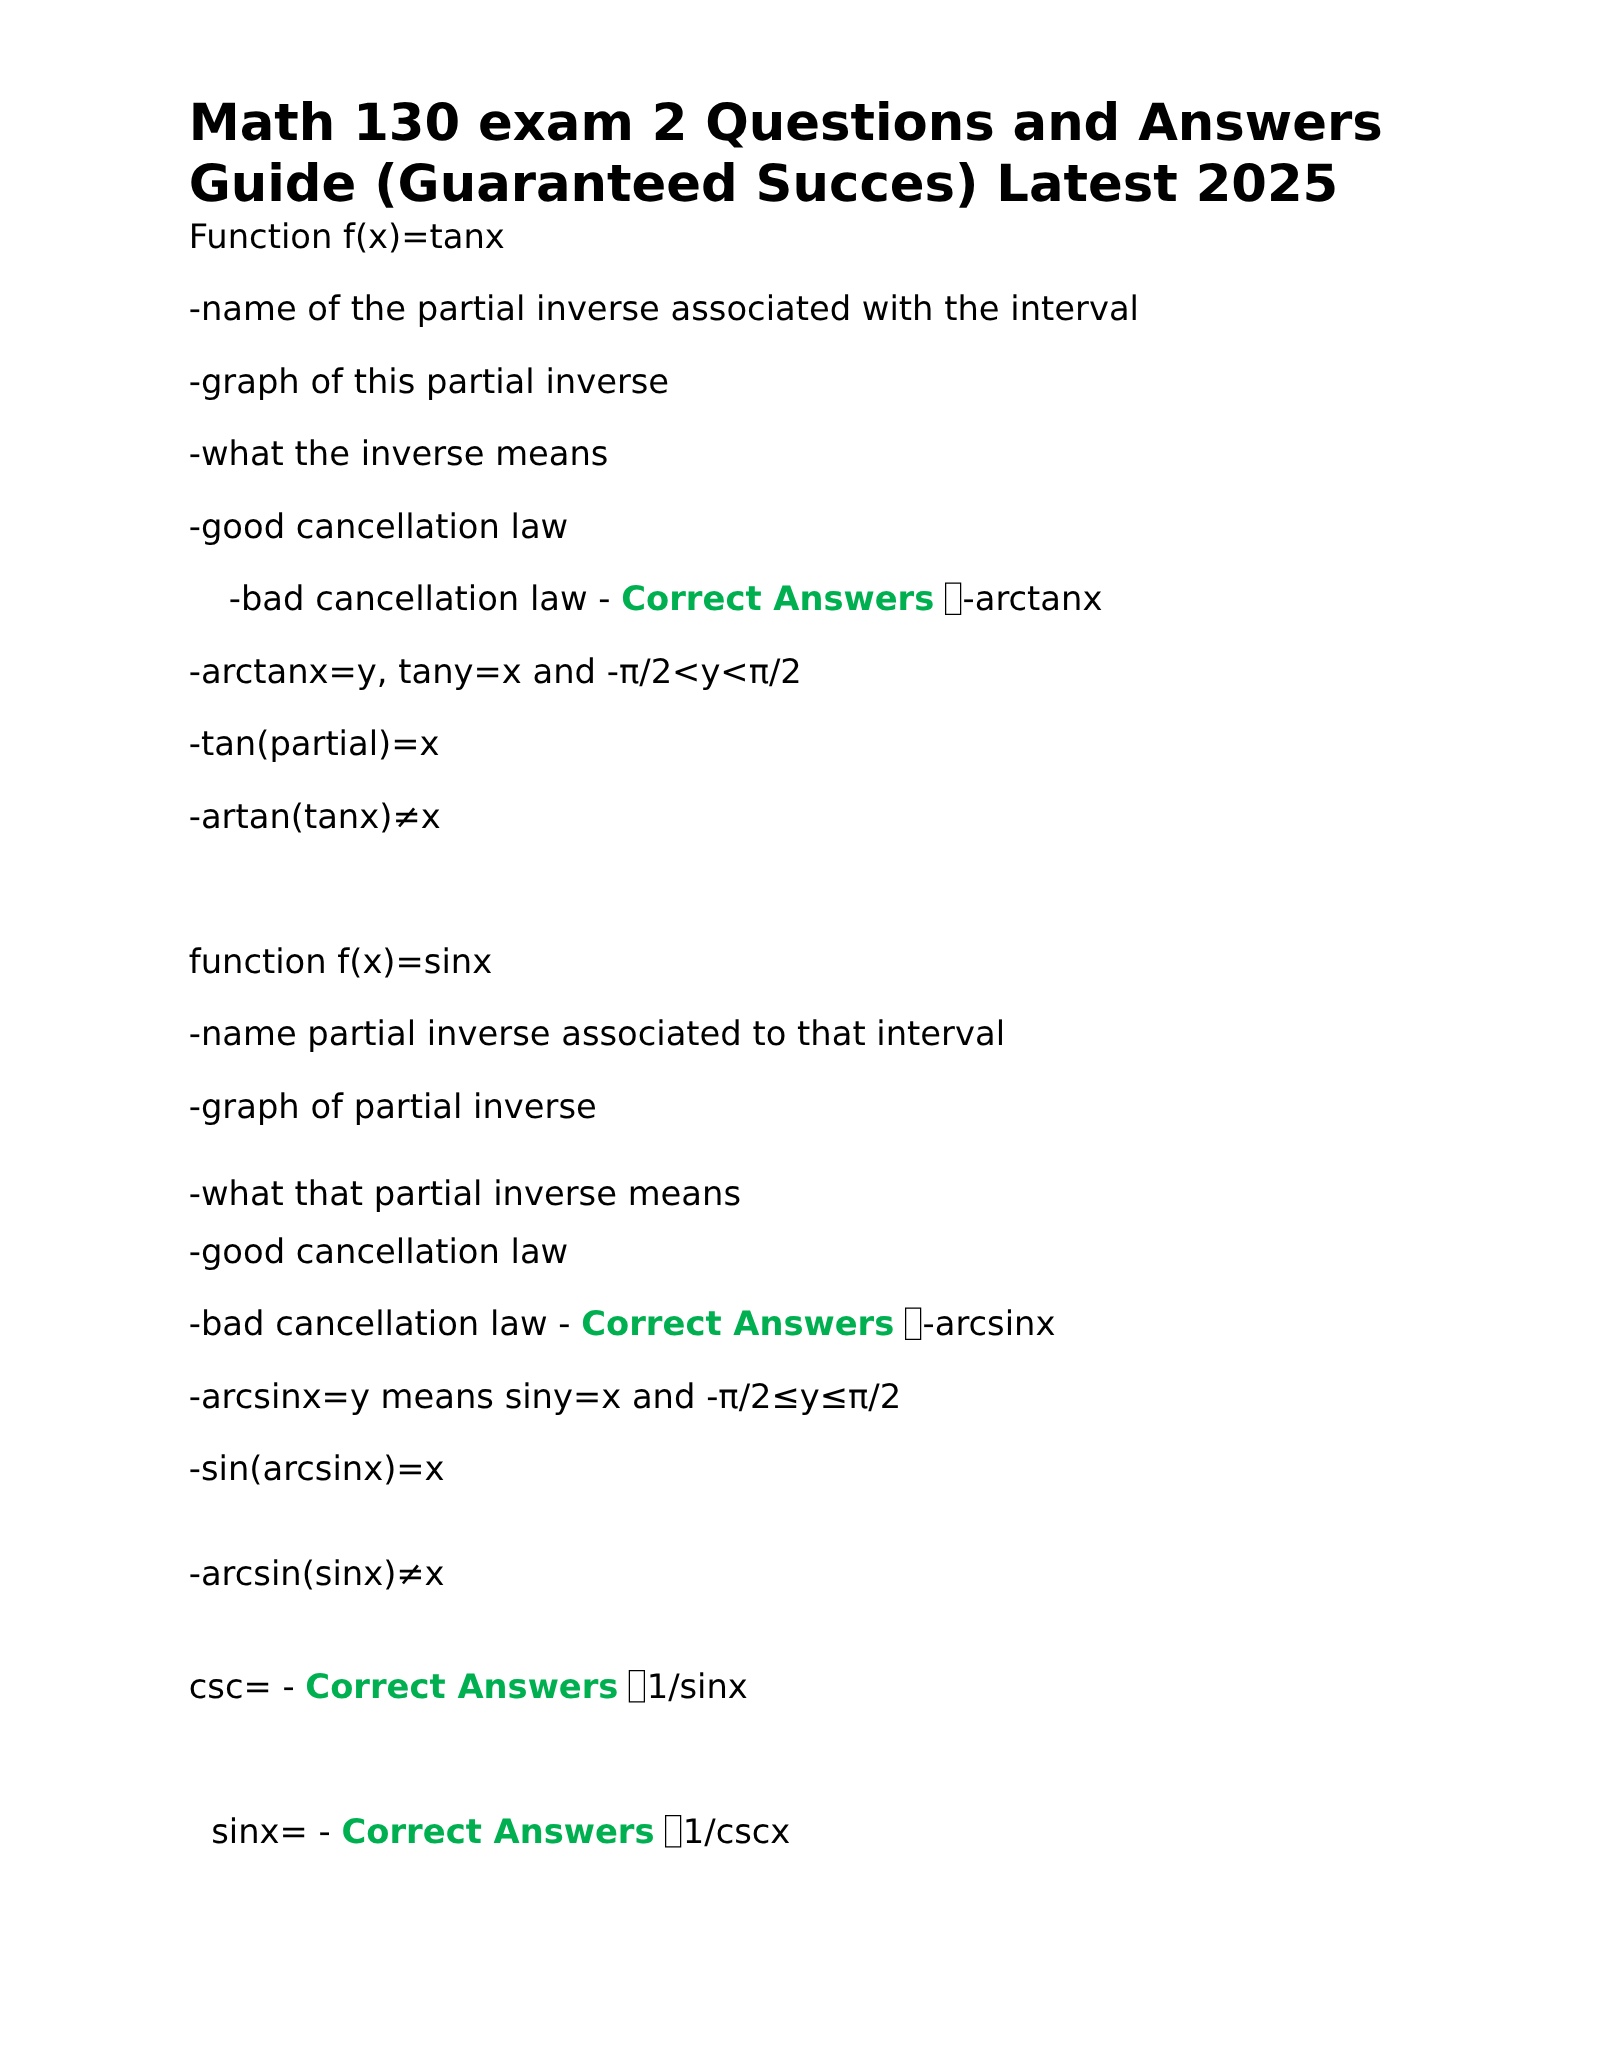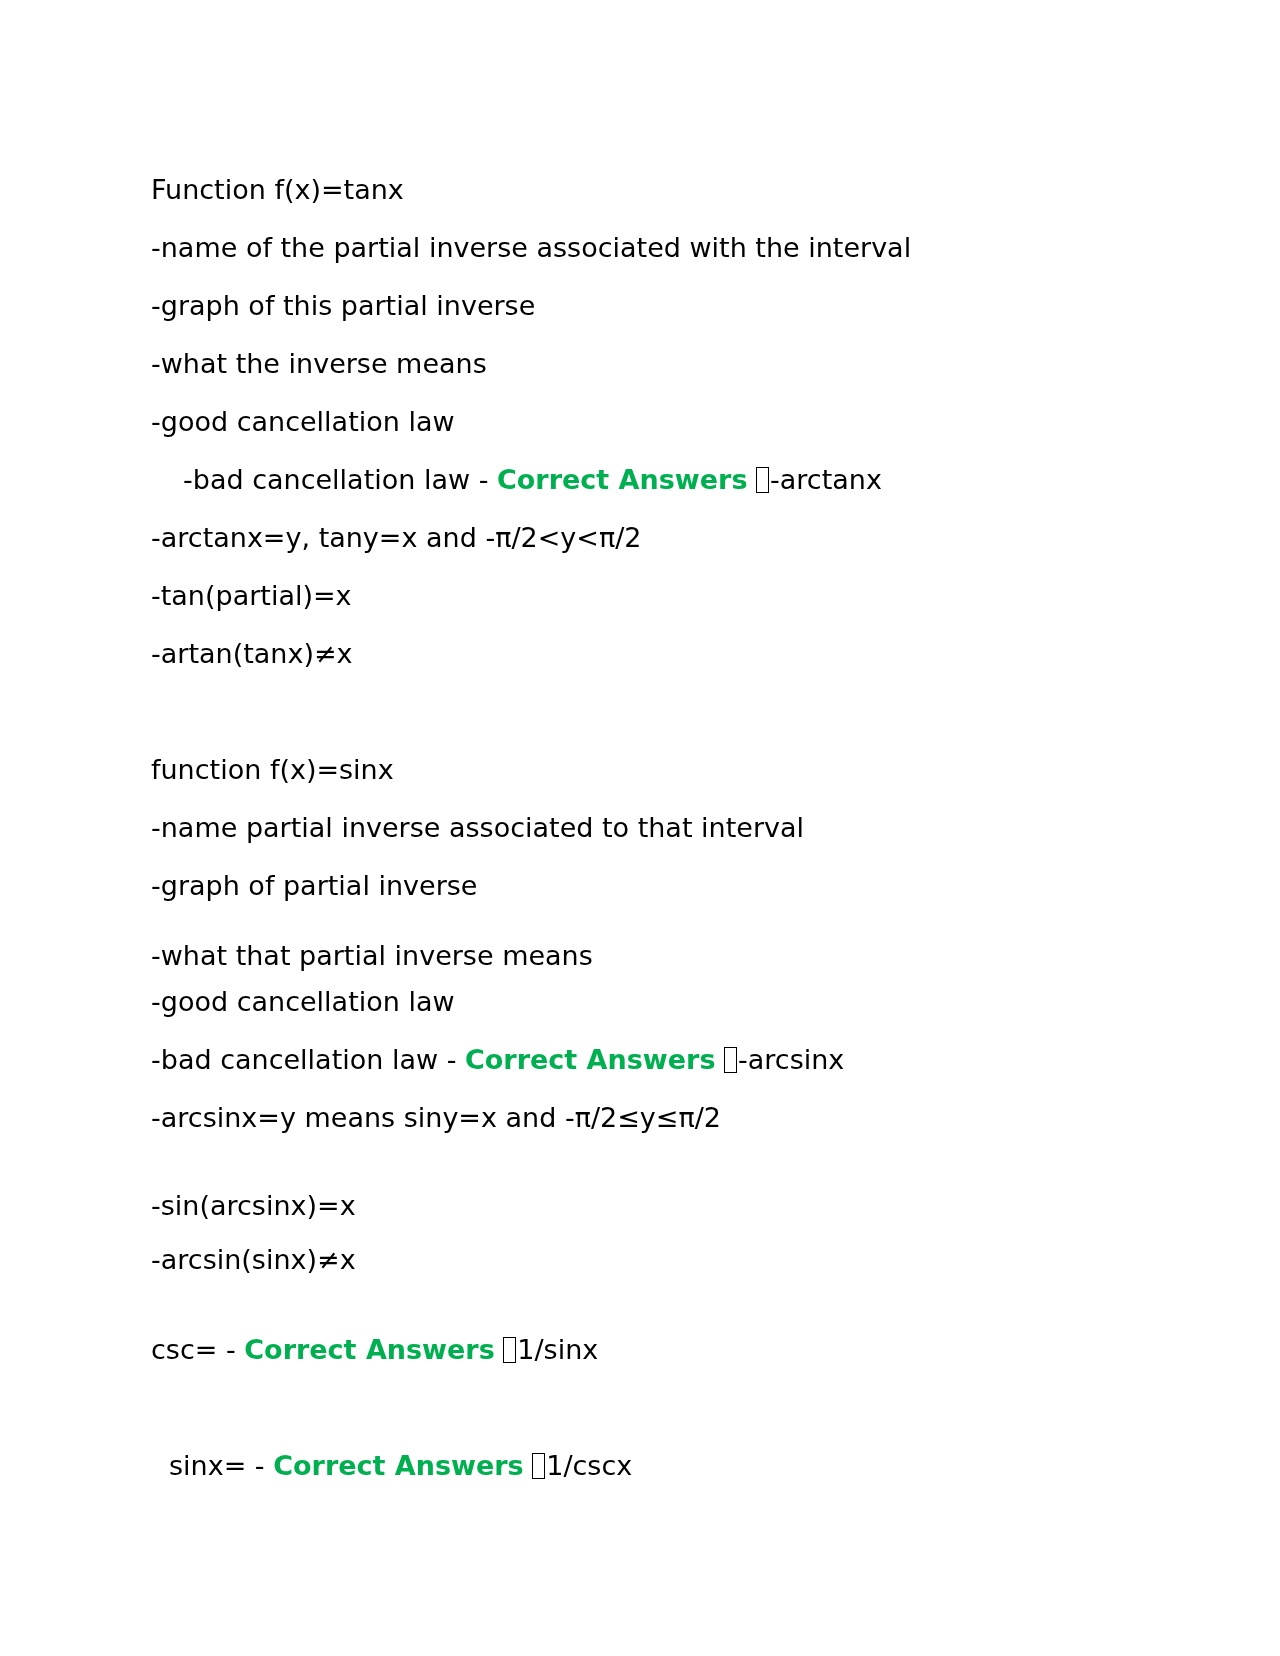--- a/index.html
+++ b/index.html
@@ -13,37 +13,38 @@
           white-space: nowrap; }
   .ans-label { color: #00b050; font-weight: bold; }
   .glyph { display: inline-block; width: 13px; height: 26px; border: 1.5px solid #000;
            box-sizing: border-box; vertical-align: -4px; margin-right: 1px; }
 </style>
 </head>
 <body>
 
 <div class="page">
   <h1 class="title">
-    <br>
+    <span>Math 130 exam 2 Questions and Answers</span><br>
+    <span>Guide (Guaranteed Succes) Latest 2025</span>
   </h1>
   <div id="content">
       <div class="line" style="top: 172px;">Function f(x)=tanx</div>
       <div class="line" style="top: 230px;">-name of the partial inverse associated with the interval</div>
       <div class="line" style="top: 288px;">-graph of this partial inverse</div>
       <div class="line" style="top: 346px;">-what the inverse means</div>
       <div class="line" style="top: 404px;">-good cancellation law</div>
       <div class="line" style="top: 462px; margin-left: 32px;"><span>-bad cancellation law - </span><span class="ans-label" style="color: rgb(0, 176, 80);">Correct Answers</span> <span class="glyph"></span><span>-arctanx</span></div>
       <div class="line" style="top: 520px;">-arctanx=y, tany=x and -π/2&lt;y&lt;π/2</div>
       <div class="line" style="top: 578px;">-tan(partial)=x</div>
       <div class="line" style="top: 636px;">-artan(tanx)≠x</div>
       <div class="line" style="top: 752px;">function f(x)=sinx</div>
       <div class="line" style="top: 810px;">-name partial inverse associated to that interval</div>
       <div class="line" style="top: 868px;">-graph of partial inverse</div>
       <div class="line" style="top: 926px; margin-top: 12px;">-what that partial inverse means</div>
       <div class="line" style="top: 984px;">-good cancellation law</div>
       <div class="line" style="top: 1042px;"><span>-bad cancellation law - </span><span class="ans-label" style="color: rgb(0, 176, 80);">Correct Answers</span> <span class="glyph"></span><span>-arcsinx</span></div>
       <div class="line" style="top: 1100px;">-arcsinx=y means siny=x and -π/2≤y≤π/2</div>
-      <div class="line" style="top: 1158px; margin-top: 30px;">-sin(arcsinx)=x</div>
+      <div class="line" style="top: 1158px;">-sin(arcsinx)=x</div>
       <div class="line" style="top: 1242px;">-arcsin(sinx)≠x</div>
       <div class="line" style="top: 1332px;"><span>csc= - </span><span class="ans-label" style="color: rgb(0, 176, 80);">Correct Answers</span> <span class="glyph"></span><span>1/sinx</span></div>
       <div class="line" style="top: 1448px; margin-left: 18px;"><span>sinx= - </span><span class="ans-label" style="color: rgb(0, 176, 80);">Correct Answers</span> <span class="glyph"></span><span>1/cscx</span></div>
     </div>
 </div>
 
 </body></html>

